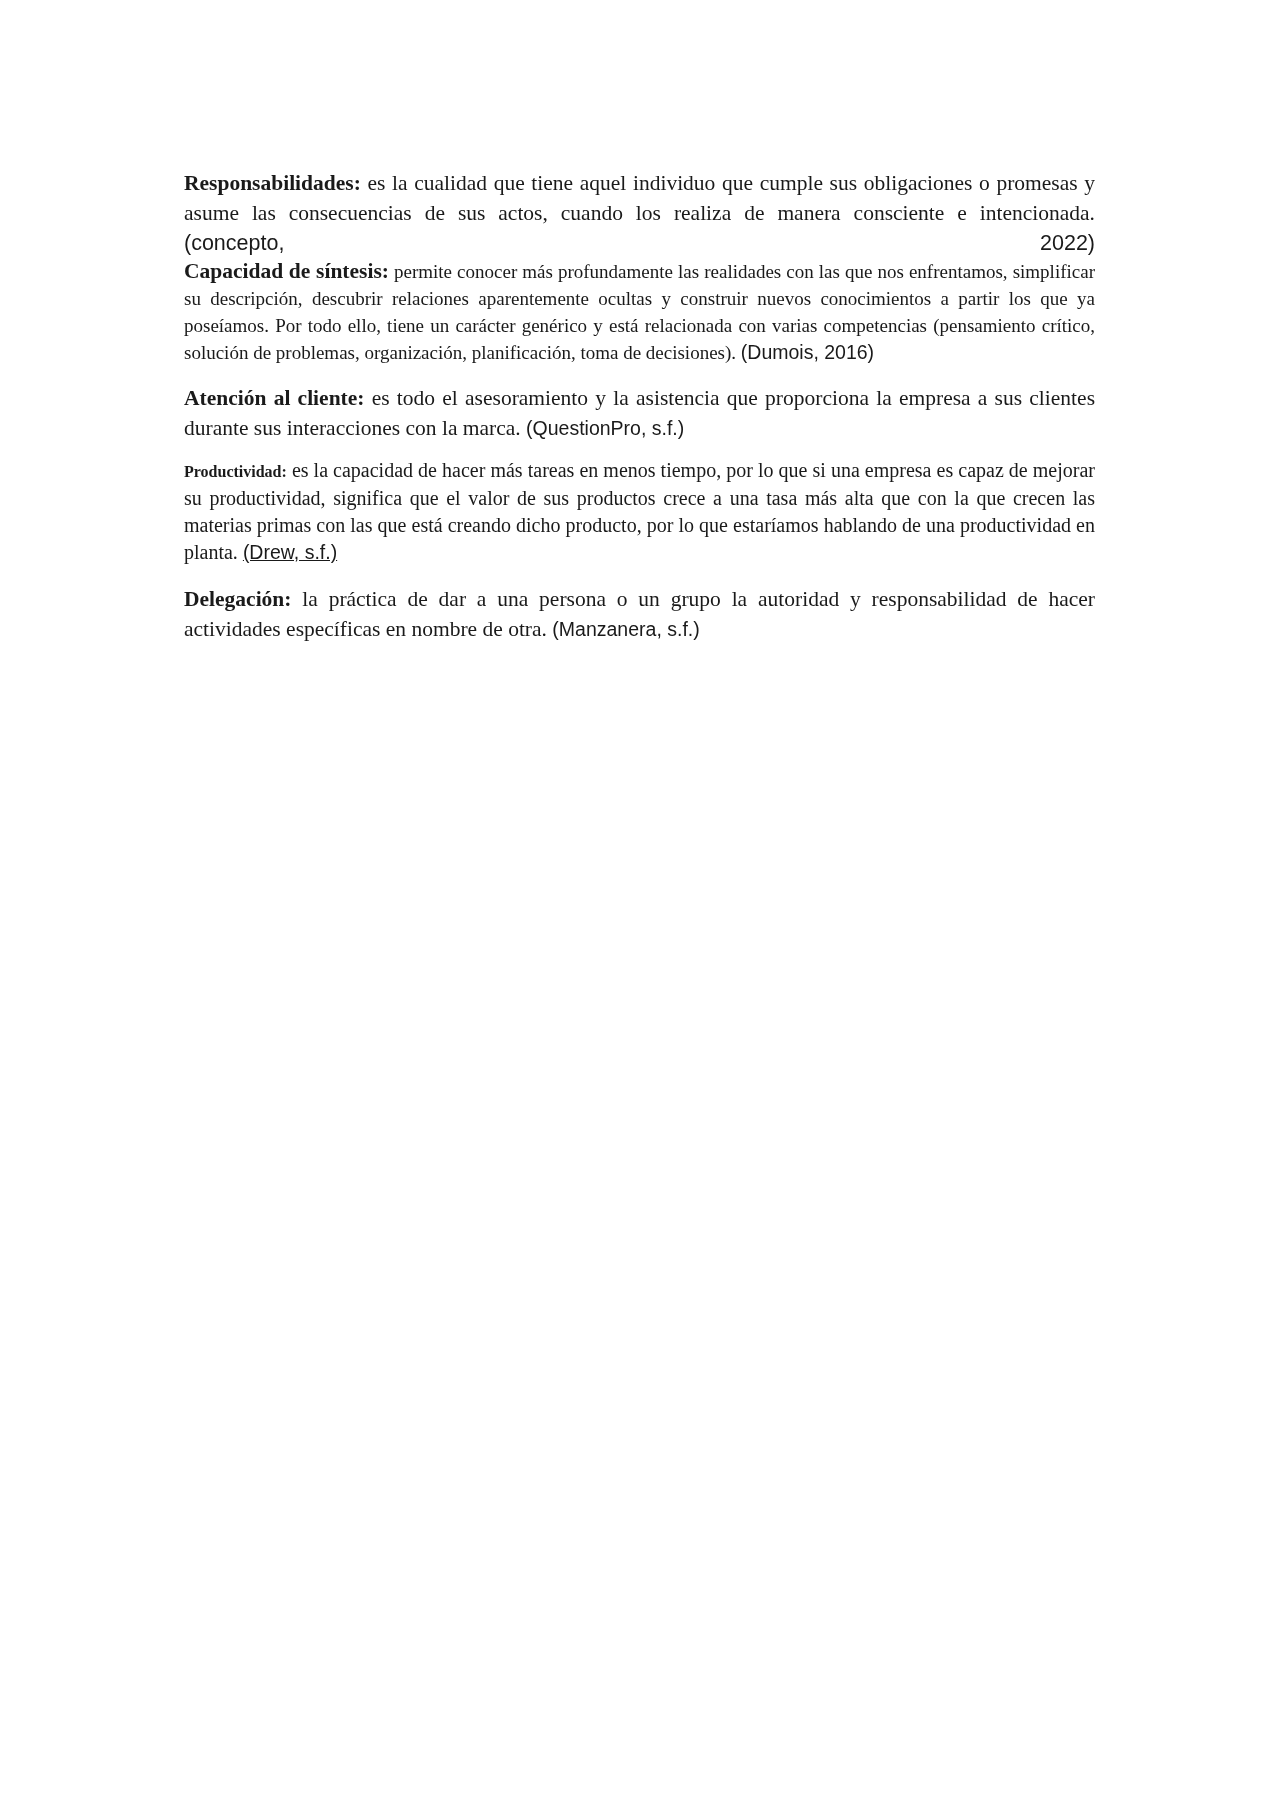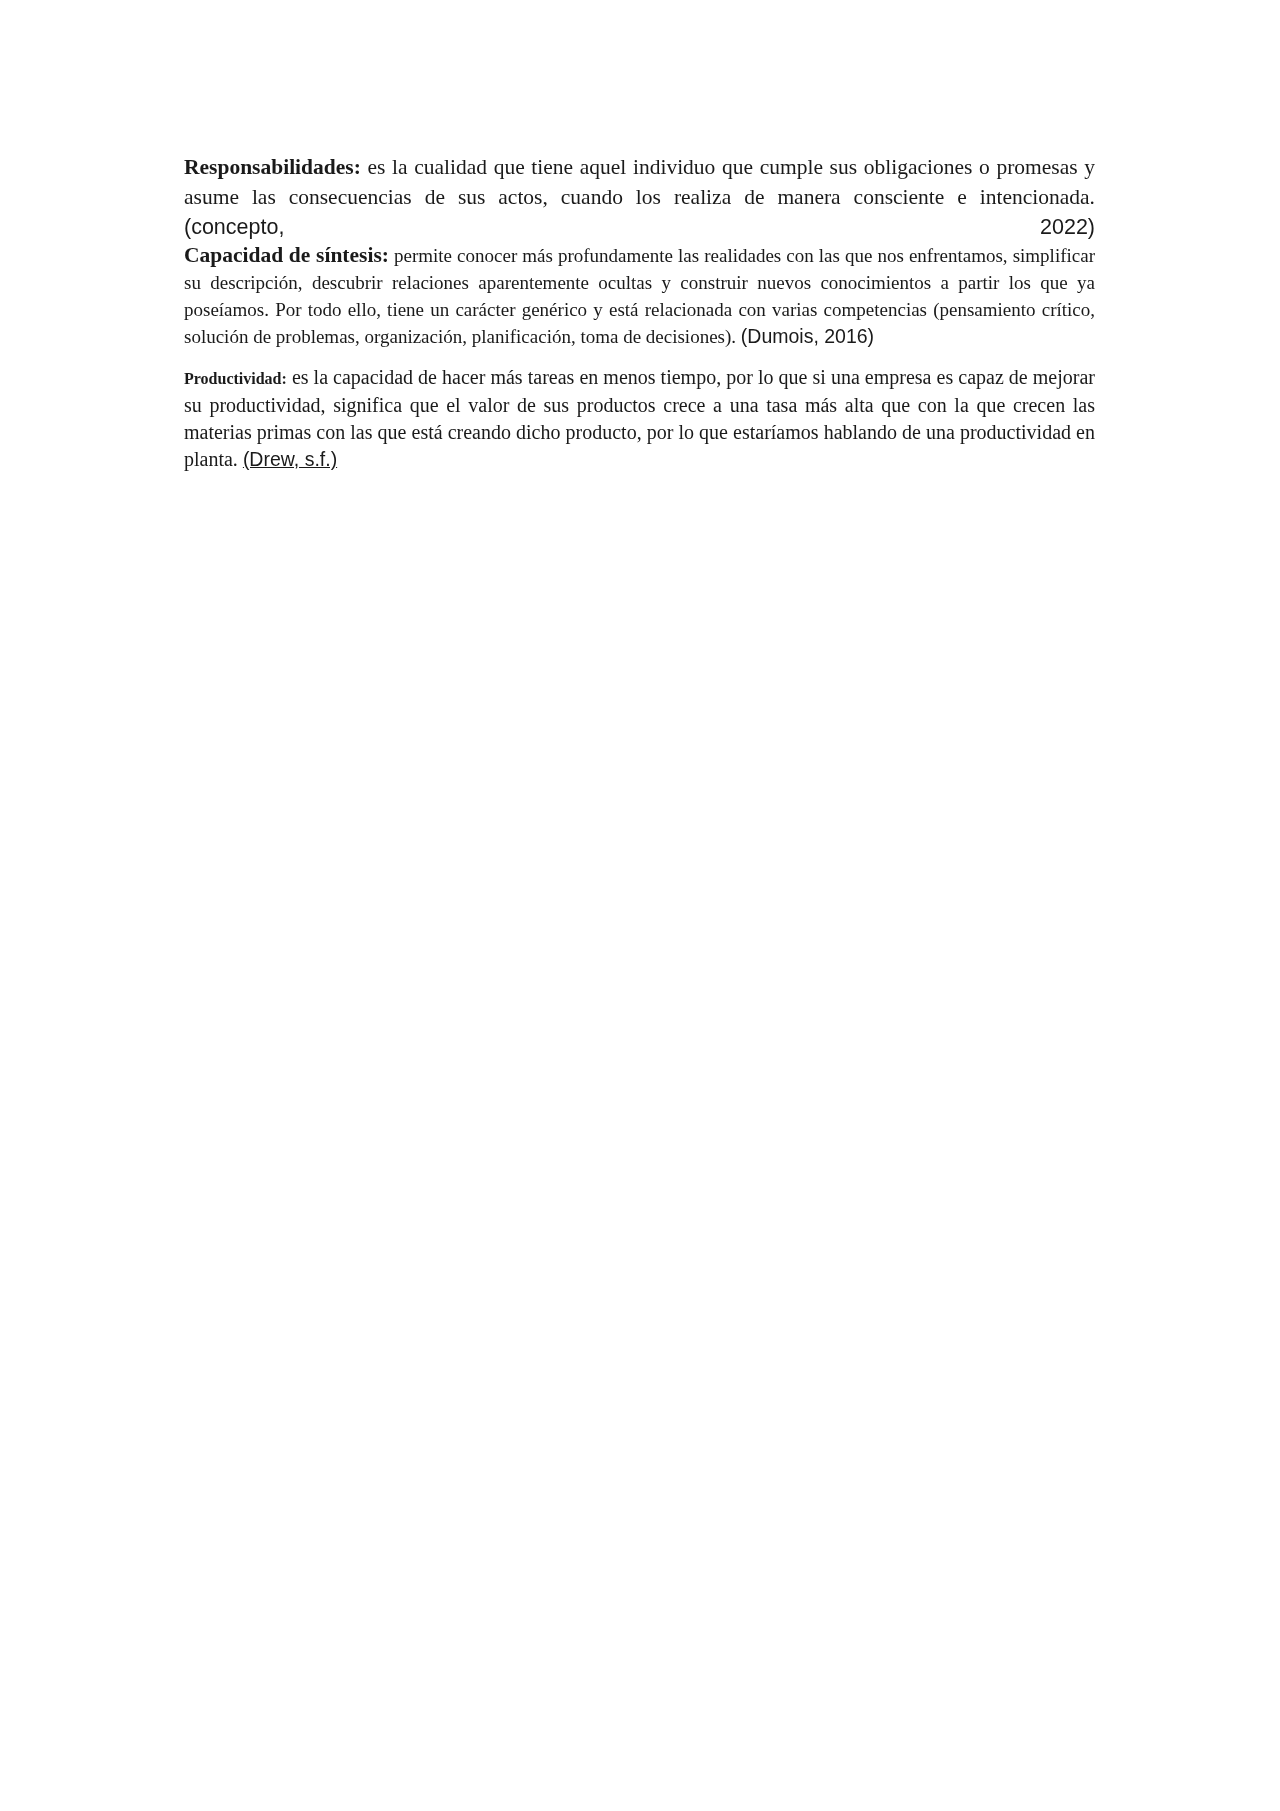--- a/index.html
+++ b/index.html
@@ -9,21 +9,21 @@
     }
     body {
       width: 1280px;
       height: 1811px;
       position: relative;
       overflow: hidden;
     }
     .page {
       position: absolute;
       left: 0;
-      top: 0;
+      top: 16px;
       width: 1280px;
       height: 1466px;
       background: #ffffff;
     }
     .content {
       position: absolute;
       left: 184px;
       top: 152px;
       width: 911px;
       color: #1a1a1a;
@@ -78,20 +78,26 @@
   <div class="content">
 
     <p class="para" id="p-resp">
       <span class="term">Responsabilidades:</span><span> es la cualidad que tiene aquel individuo que cumple sus obligaciones o promesas y asume las consecuencias de sus actos, cuando los realiza de manera consciente e intencionada. </span><span class="cite">(concepto, 2022)</span>
     </p>
 
     <p class="para" id="p-cap">
       <span class="term">Capacidad de síntesis:</span><span> permite conocer más profundamente las realidades con las que nos enfrentamos, simplificar su descripción, descubrir relaciones aparentemente ocultas y construir nuevos conocimientos a partir los que ya poseíamos. Por todo ello, tiene un carácter genérico y está relacionada con varias competencias (pensamiento crítico, solución de problemas, organización, planificación, toma de decisiones). </span><span class="cite">(Dumois, 2016)</span>
     </p>
 
+    <p class="para" id="p-aten">
+      <span class="term">Atención al cliente:</span><span> es todo el asesoramiento y la asistencia que proporciona la empresa a sus clientes durante sus interacciones con la marca. </span><span class="cite">(QuestionPro, s.f.)</span>
+    </p>
 
     <p class="para" id="p-prod">
       <span class="term">Productividad:</span><span> es la capacidad de hacer más tareas en menos tiempo, por lo que si una empresa es capaz de mejorar su productividad, significa que el valor de sus productos crece a una tasa más alta que con la que crecen las materias primas con las que está creando dicho producto, por lo que estaríamos hablando de una productividad en planta. </span><span class="cite">(Drew, s.f.)</span>
     </p>
 
+    <p class="para" id="p-dele">
+      <span class="term">Delegación:</span><span> la práctica de dar a una persona o un grupo la autoridad y responsabilidad de hacer actividades específicas en nombre de otra. </span><span class="cite">(Manzanera, s.f.)</span>
+    </p>
 
   </div>
 </div>
 
 </body></html>

